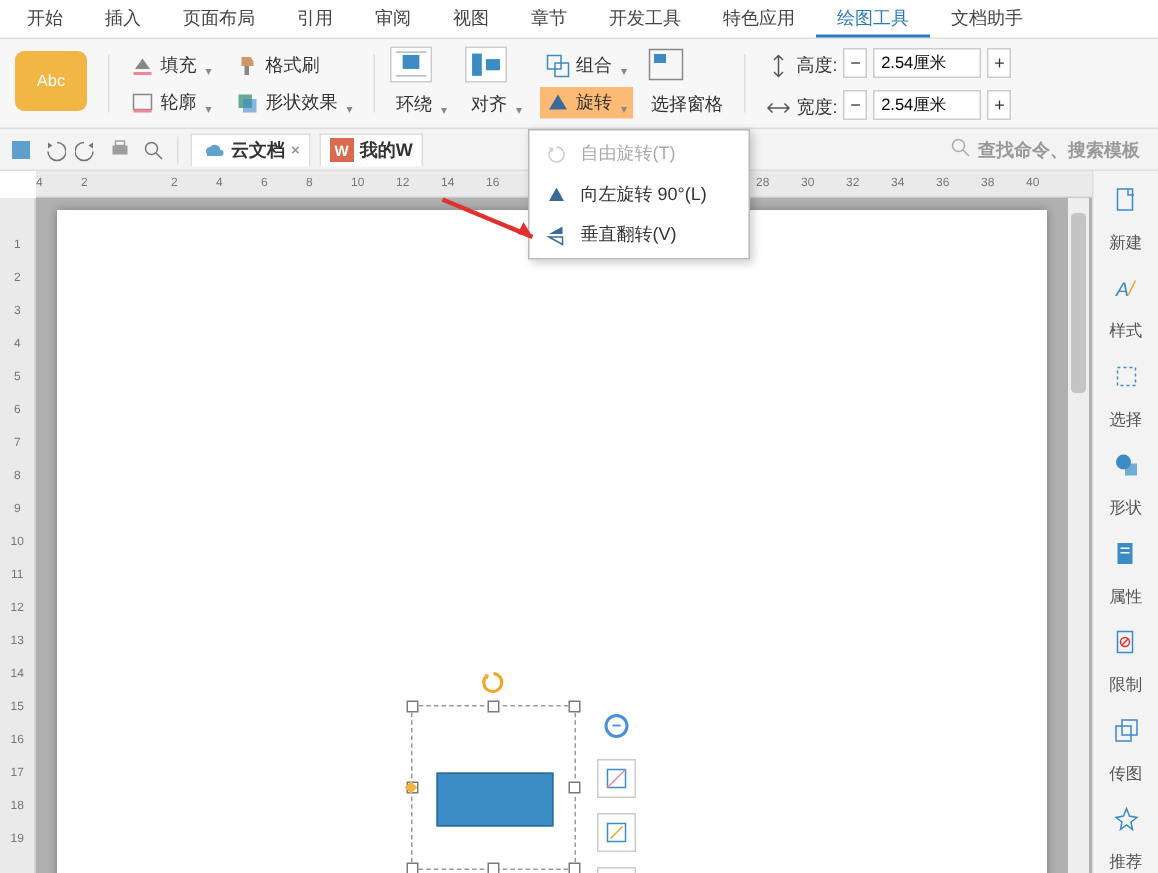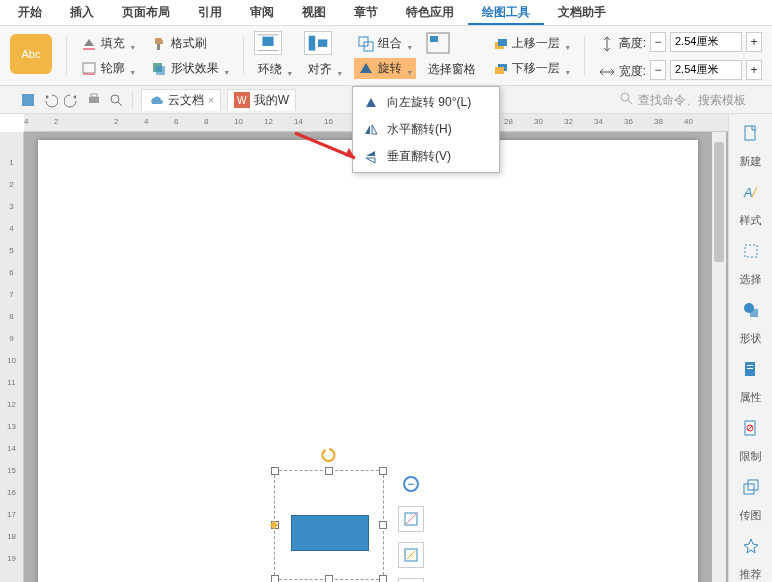--- a/index.html
+++ b/index.html
@@ -1,35 +1,35 @@
 <!DOCTYPE html>
 <html><head>
   <meta charset="utf-8">
   <style>
     * { margin: 0; padding: 0; box-sizing: border-box; font-family: "Microsoft YaHei", sans-serif; }
     body { width: 772px; height: 582px; background: #fff; font-size: 12px; color: #333; overflow: hidden; position: relative; }
     
     
     .tabs { display: flex; height: 26px; background: #fff; border-bottom: 1px solid #ddd; padding-left: 4px; position: relative; z-index: 1; }
-    .tab { padding: 4px 14px; color: #444; cursor: pointer; font-weight: bold; }
+    .tab { padding: 4px 14px; color: #444; cursor: pointer; }
     .tab.active { color: #2a7abf; border-bottom: 2px solid #2a7abf; }
     
     
     .ribbon { display: flex; height: 60px; background: #f7f7f7; border-bottom: 1px solid #ddd; padding: 4px 6px; gap: 8px; }
     .shape-preview { width: 48px; height: 40px; background: #f2b644; border-radius: 6px; display: flex; align-items: center; justify-content: center; color: #fff; font-size: 11px; margin: 4px; }
     .rcol { display: flex; flex-direction: column; gap: 4px; justify-content: center; }
     .ritem { display: flex; align-items: flex-end; gap: 4px; padding: 2px 4px; cursor: pointer; white-space: nowrap; }
     .ico { width: 16px; height: 16px; display: inline-flex; align-items: center; justify-content: center; }
     .dd::after { content: "▾"; font-size: 8px; margin-left: 2px; color: #888; }
     .sep { width: 1px; background: #ddd; margin: 6px 2px; }
     .dim-input { width: 72px; height: 20px; border: 1px solid #ccc; padding: 0 4px; font-size: 11px; }
     .spin { width: 16px; height: 20px; border: 1px solid #ccc; background: #fff; display: flex; align-items: center; justify-content: center; font-size: 12px; cursor: pointer; }
     
     
-    .doctabs { display: flex; height: 28px; background: #f3f3f3; align-items: center; border-bottom: 1px solid #ddd; gap: 6px; padding: 0 20px; }
+    .doctabs { display: flex; height: 28px; background: #f3f3f3; align-items: center; border-bottom: 1px solid #ddd; gap: 6px; padding: 0 6px; font-weight: bold; }
     .qicon { width: 16px; height: 16px; cursor: pointer; opacity: .8; }
     .doctab { display: flex; align-items: center; gap: 4px; padding: 0 6px; height: 22px; background: #fff; border: 1px solid #ddd; border-bottom: none; }
     .close-x { color: #999; cursor: pointer; font-size: 10px; }
     .search-hint { margin-left: auto; color: #999; cursor: text; padding: 0 6px; }
     
     
     .ruler-h { height: 18px; background: #eaeaea; border-bottom: 1px solid #ccc; position: relative; font-size: 8px; color: #777; margin-left: 24px; }
     .ruler-h span { position: absolute; top: 3px; }
     
     
@@ -75,20 +75,21 @@
 <body>
 
 <div class="tabs">
   <div class="tab">开始</div>
   <div class="tab">插入</div>
   <div class="tab">页面布局</div>
   <div class="tab">引用</div>
   <div class="tab">审阅</div>
   <div class="tab">视图</div>
   <div class="tab">章节</div>
+  <div class="tab">开发工具</div>
   <div class="tab">特色应用</div>
   <div class="tab active">绘图工具</div>
   <div class="tab">文档助手</div>
 </div>
 
 <div class="ribbon">
   <div class="shape-preview">Abc</div>
   <div class="sep"></div>
   <div class="rcol">
     <div class="ritem dd">
@@ -170,40 +171,20 @@
       </div>
   </div>
   <div class="rcol">
     <div class="ico" style="width:28px;height:24px">
         <svg viewBox="0 0 28 24">
           <rect x="3" y="2" width="22" height="20" fill="none" stroke="#888"></rect>
           <rect x="6" y="5" width="8" height="6" fill="#3b8bc4"></rect>
         </svg>
       </div>
     <div class="ritem">选择窗格</div>
-  </div>
-  <div class="rcol">
-    <div class="ritem dd">
-        <span class="ico">
-          <svg viewBox="0 0 16 16">
-            <rect x="3" y="6" width="9" height="7" fill="#f2b644"></rect>
-            <rect x="6" y="3" width="9" height="7" fill="#3b8bc4"></rect>
-          </svg>
-        </span>
-        <span>上移一层</span>
-      </div>
-    <div class="ritem dd">
-        <span class="ico">
-          <svg viewBox="0 0 16 16">
-            <rect x="6" y="3" width="9" height="7" fill="#3b8bc4"></rect>
-            <rect x="3" y="6" width="9" height="7" fill="#f2b644"></rect>
-          </svg>
-        </span>
-        <span>下移一层</span>
-      </div>
   </div>
   <div class="sep"></div>
   <div class="rcol">
     <div class="ritem">
       <span class="ico">
           <svg viewBox="0 0 16 16">
             <path d="M8 1v14M5 4l3-3 3 3M5 12l3 3 3-3" stroke="#555" fill="none"></path>
           </svg>
         </span>
       <span>高度:</span>
@@ -355,36 +336,36 @@
             <line x1="4" y1="12" x2="12" y2="4" stroke="#f2a427"></line>
           </svg>
         </div>
       <div class="fb-btn"></div>
 
     </div>
   </div>
 </div>
 
 <div class="rotate-menu">
+  <div class="menu-item disabled">
+      <span class="menu-ico">
+        <svg viewBox="0 0 16 16">
+          <path d="M8 3a5 5 0 1 1-4 2" fill="none" stroke="#ccc"></path>
+          <path d="M3 3l3 1-1 3z" fill="#ccc"></path>
+        </svg>
+      </span>
+      <span>自由旋转(T)</span>
+    </div>
   <div class="menu-item">
       <span class="menu-ico">
         <svg viewBox="0 0 16 16">
           <path d="M8 3 L3 12 L13 12 Z" fill="#3b6a9a"></path>
         </svg>
       </span>
       <span>向左旋转 90°(L)</span>
-    </div>
-  <div class="menu-item">
-      <span class="menu-ico">
-        <svg viewBox="0 0 16 16">
-          <path d="M7 3 L2 12 L7 12 Z" fill="#3b6a9a"></path>
-          <path d="M9 3 L14 12 L9 12 Z" fill="none" stroke="#3b6a9a"></path>
-        </svg>
-      </span>
-      <span>水平翻转(H)</span>
     </div>
   <div class="menu-item">
       <span class="menu-ico">
         <svg viewBox="0 0 16 16">
           <path d="M3 7 L12 2 L12 7 Z" fill="#3b6a9a"></path>
           <path d="M3 9 L12 14 L12 9 Z" fill="none" stroke="#3b6a9a"></path>
         </svg>
       </span>
       <span>垂直翻转(V)</span>
     </div>

